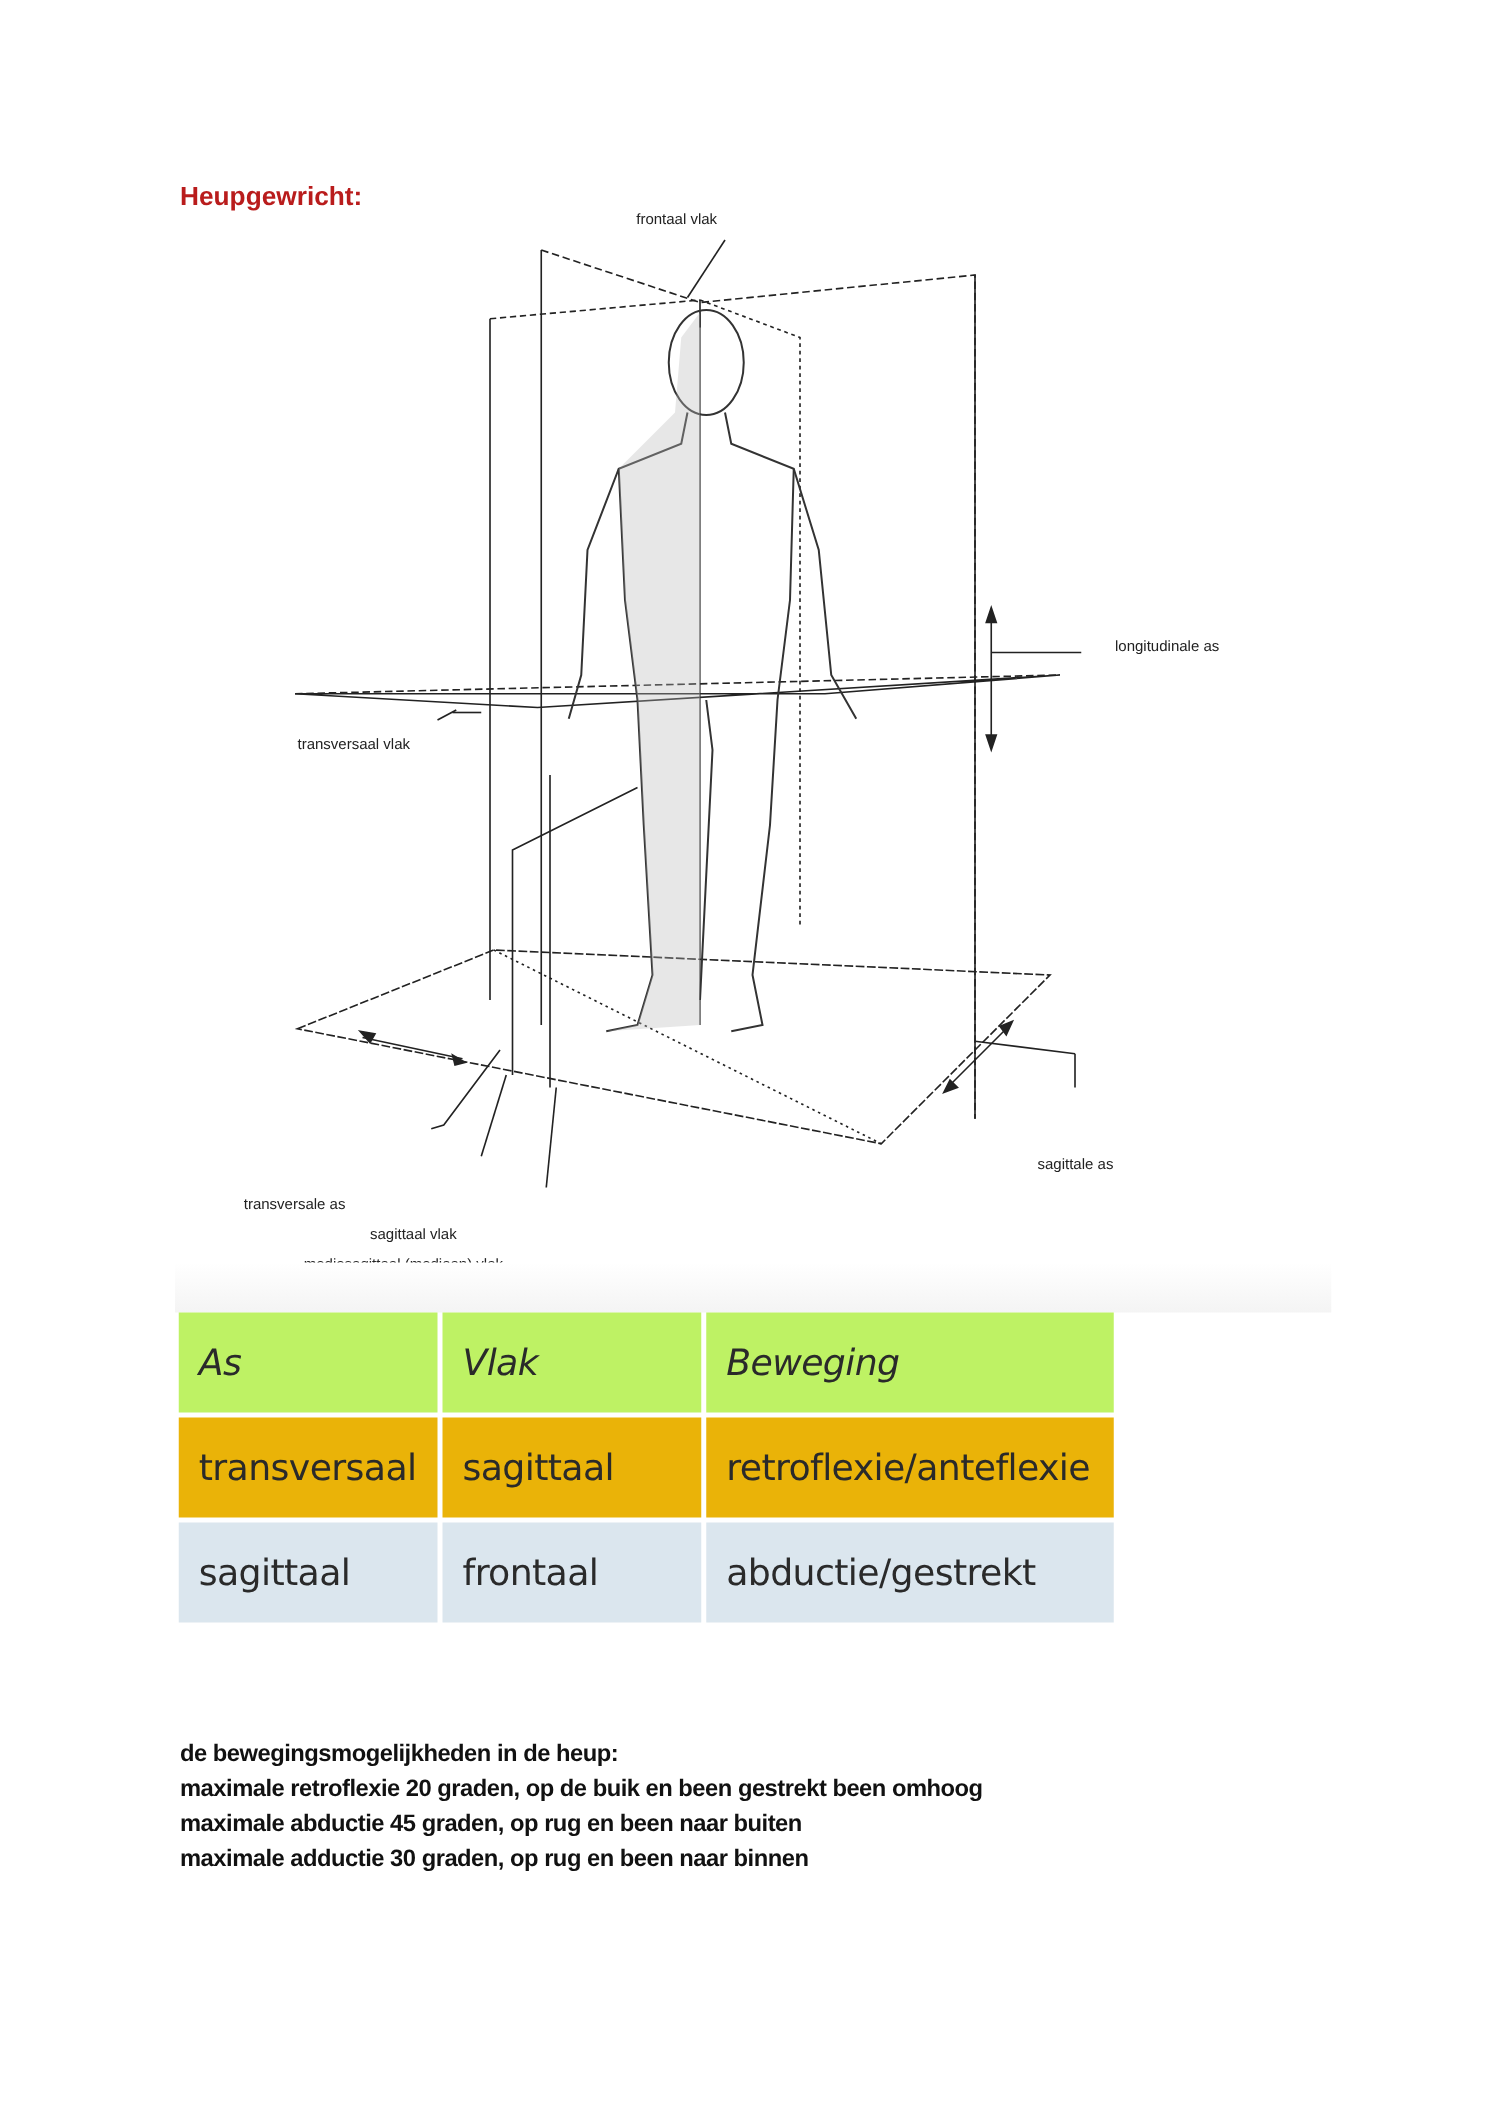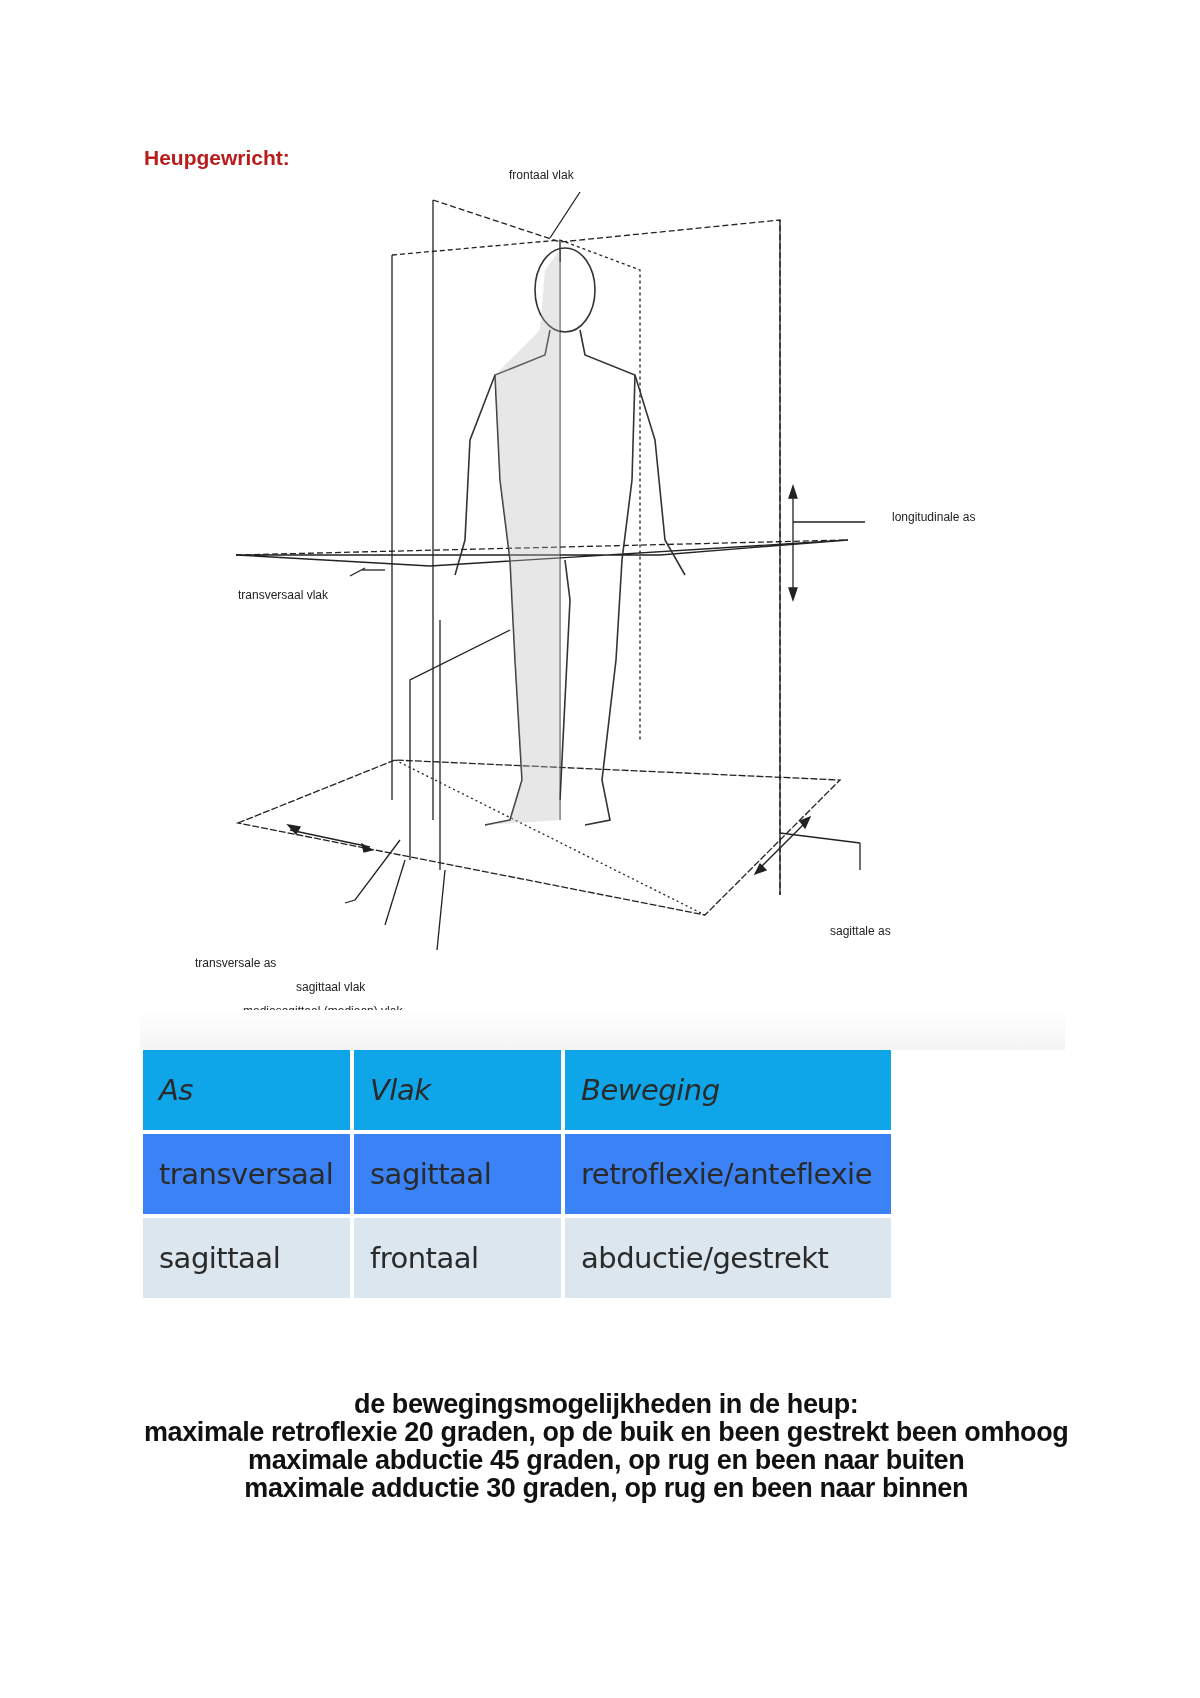--- a/index.html
+++ b/index.html
@@ -11,26 +11,26 @@
   .figure svg { position: absolute; left: 0; top: 0; }
   .label { position: absolute; font-size: 12px; color: #222; white-space: nowrap;
            font-family: "Liberation Sans", sans-serif; }
   .fade-band { position: absolute; left: 140px; top: 1010px; width: 925px; height: 40px;
                background: linear-gradient(#ffffff, #f4f4f4); }
   table.planes { position: absolute; left: 143px; top: 1050px; width: 756px;
                  border-collapse: separate; border-spacing: 4px; margin: -4px; }
   table.planes td, table.planes th { height: 80px; padding: 0 16px; text-align: left;
                  font-size: 29px; font-weight: normal; color: #2a2a2a;
                  font-family: "DejaVu Sans", sans-serif; letter-spacing: -0.5px; }
-  table.planes th { background: #0ea5e9; font-style: italic; }
-  table.planes tr.dark td { background: #3b82f6; }
+  table.planes th { background: #bef264; font-style: italic; }
+  table.planes tr.dark td { background: #eab308; }
   table.planes tr.light td { background: #dbe6ee; }
-  .notes { position: absolute; left: 144px; top: 1390px; font-size: 27px; line-height: 28px;
+  .notes { position: absolute; left: 144px; top: 1390px; font-size: 19px; line-height: 28px;
            font-weight: bold; color: #111; font-family: "Liberation Sans", sans-serif;
-           letter-spacing: -0.4px; text-align: center; }
+           letter-spacing: -0.4px; }
   .notes div { white-space: nowrap; }
 </style>
 </head>
 <body>
 
 <div class="heading">Heupgewricht:</div>
 
 <div class="figure">
   <svg width="925" height="870" viewBox="0 0 925 870">
     <g fill="none" stroke="#222" stroke-width="1.3">

